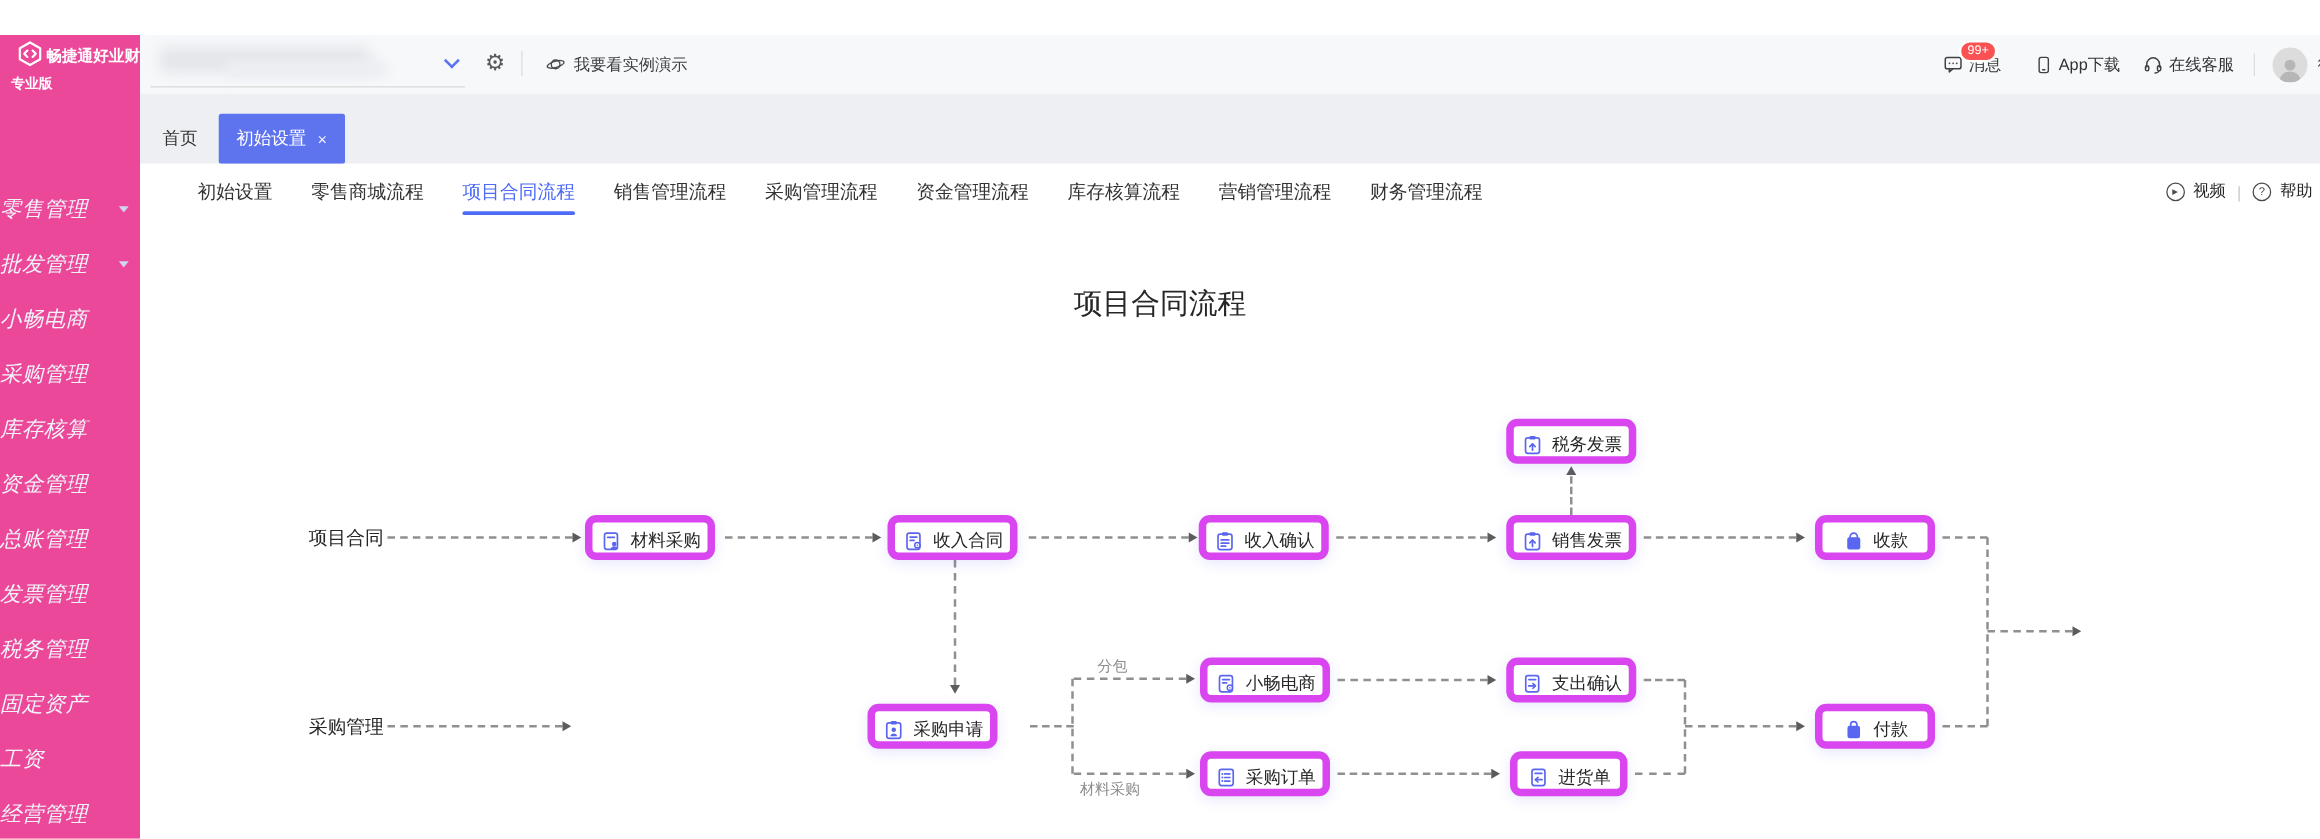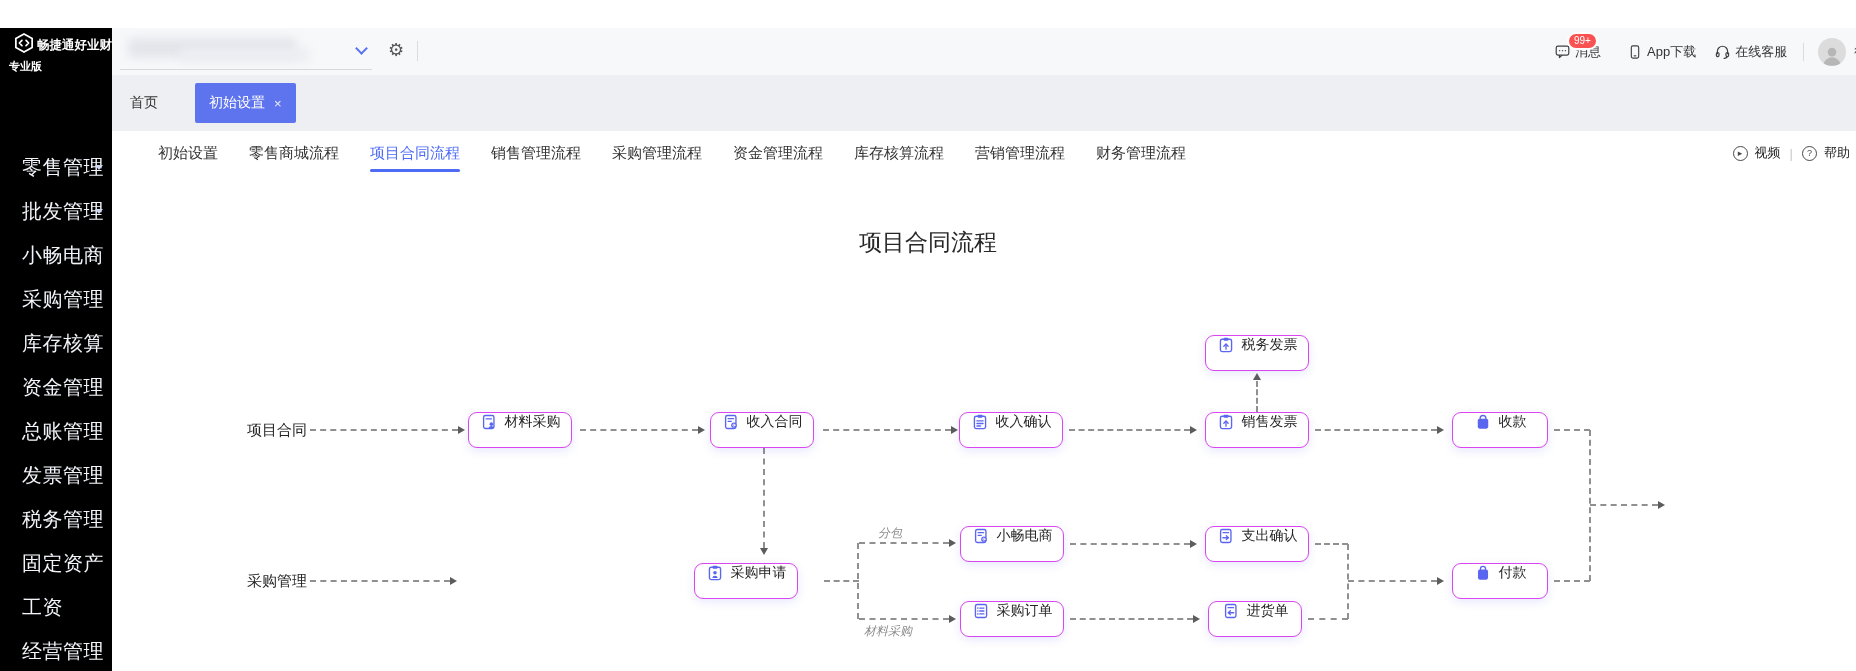--- a/index.html
+++ b/index.html
@@ -3,63 +3,63 @@
 <meta charset="utf-8">
 <style>
   * { box-sizing: border-box; }
   html,body { margin:0; padding:0; }
   body {
     width:1856px; height:671px; position:relative; overflow:hidden;
     background:#fff; font-family:"Liberation Sans","DejaVu Sans",sans-serif;
     -webkit-font-smoothing:antialiased; color:#262626;
   }
   
-  .sidebar { position:absolute; left:0; top:28px; width:112px; bottom:0; background:#000000; overflow:hidden; }
+  .sidebar { position:absolute; left:0; top:28px; width:112px; bottom:0; background:#ec4899; overflow:hidden; }
   .logo-block { position:relative; height:50px; }
   .logo-mark { position:absolute; left:13px; top:4px; }
   .logo-name { position:absolute; left:37px; top:9px; font-size:12.5px; font-weight:bold; color:#fff; white-space:nowrap; }
   .edition { position:absolute; left:9px; top:31px; font-size:11px; font-weight:bold; color:#fff; }
   .menu { padding-top:67px; }
-  .menu-item { height:44px; display:flex; align-items:center; padding-left:22px; color:#f2f4fa; font-size:20px; letter-spacing:.5px; cursor:pointer; position:relative; white-space:nowrap; }
+  .menu-item { height:44px; display:flex; align-items:center; color:#f2f4fa; font-size:17px; letter-spacing:.5px; cursor:pointer; position:relative; white-space:nowrap;font-style:italic; }
   .menu-item .tri { position:absolute; right:9px; width:0; height:0; border-left:4.5px solid transparent; border-right:4.5px solid transparent; border-top:5.5px solid #cfd6ef; }
   
   .header { position:absolute; left:112px; top:28px; right:0; height:47px; background:#f7f8fa; }
   .co-select { position:absolute; left:8px; top:4px; width:252px; height:38px; border-bottom:1px solid #d9d9d9; cursor:pointer; }
   .blur1 { position:absolute; left:8px; top:6px; width:168px; height:20px; background:#e3e5ea; border-radius:4px; filter:blur(5px); }
   .blur2 { position:absolute; left:60px; top:16px; width:130px; height:14px; background:#eceef2; border-radius:4px; filter:blur(4px); }
   .chev { position:absolute; right:6px; top:12px; width:9px; height:9px; border-right:2px solid #5b74f2; border-bottom:2px solid #5b74f2; transform:rotate(45deg); }
   .gear { position:absolute; left:276px; top:11px; font-size:18px; color:#595959; cursor:pointer; line-height:22px; }
   .hdr-div { position:absolute; left:305px; top:13px; width:1px; height:20px; background:#dcdcdc; }
   .demo { position:absolute; left:324px; top:0; height:47px; display:flex; align-items:center; gap:6px; font-size:13px; color:#404040; cursor:pointer; }
   .hdr-right { position:absolute; left:1442px; top:0; height:47px; display:flex; align-items:center; white-space:nowrap; font-size:13px; color:#333; }
   .hgrp { display:flex; align-items:center; gap:4px; cursor:pointer; position:relative; }
   .badge { position:absolute; left:13px; top:-11px; background:#fa5252; color:#fff; font-size:10px; line-height:12px; padding:1px 5px; border-radius:9px; border:2px solid #fff; font-weight:normal; }
   .vdiv { width:1px; height:18px; background:#dcdcdc; margin:0 14px 0 16px; }
   .avatar { width:28px; height:28px; border-radius:50%; background:#dcdcdc; display:flex; align-items:flex-end; justify-content:center; overflow:hidden; margin-right:8px; cursor:pointer; }
   .uname { font-size:13px; color:#333; }
   
-  .tabstrip { position:absolute; left:112px; top:75px; right:0; height:56px; background:#edeff3; display:flex; align-items:center;gap:20px; }
+  .tabstrip { position:absolute; left:112px; top:75px; right:0; height:56px; background:#edeff3; display:flex; align-items:flex-end; }
   .tab { height:40px; display:flex; align-items:center; font-size:14px; cursor:pointer; }
   .tab.home { padding:0 17px; margin-left:1px; color:#333; }
   .tab.active { padding:0 14px; gap:9px; background:#5e73ee; color:#fff; border-radius:2px; }
   .tab .x { font-size:13px; line-height:13px; cursor:pointer; opacity:.9; }
   
   .content { position:absolute; left:112px; top:131px; right:0; bottom:0; background:#fff; }
   .subnav { position:absolute; left:0; top:0; right:0; height:44px; display:flex; align-items:center; padding-left:46px; gap:31px; font-size:15px; color:#333; }
   .sn-item { cursor:pointer; position:relative; height:44px; display:flex; align-items:center; white-space:nowrap; }
   .sn-item.on { color:#4d6bf5; }
   .sn-item.on::after { content:""; position:absolute; left:0; right:0; bottom:3px; height:3px; border-radius:2px; background:#4d6bf5; }
   .sn-right { position:absolute; right:6px; top:0; height:44px; display:flex; align-items:center; gap:7px; font-size:13px; color:#262626; }
   .circ-ic { width:15px; height:15px; border:1.3px solid #4a4a4a; border-radius:50%; display:inline-flex; align-items:center; justify-content:center; font-size:9px; color:#4a4a4a; }
   .sn-sep { color:#c9c9c9; margin:0 2px; }
   .flow-title { position:absolute; left:0; right:112px; top:96px; text-align:center; font-size:23px; color:#262626; }
   
-  .node { position:absolute; height:36px; background:#fff; border:1px solid #d946ef; border-radius:9px; box-shadow:0 3px 10px rgba(93,102,240,.15); display:flex; align-items:flex-start; justify-content:center; gap:7px; font-size:14px; color:#262626; cursor:pointer; white-space:nowrap; }
+  .node { position:absolute; height:36px; background:#fff; border:6px solid #d946ef; border-radius:9px; box-shadow:0 3px 10px rgba(93,102,240,.15); display:flex; align-items:flex-end; justify-content:center; gap:7px; font-size:14px; color:#262626; cursor:pointer; white-space:nowrap; }
   .lane-label { position:absolute; font-size:15px; color:#262626; white-space:nowrap; }
-  .edge-label { position:absolute; font-size:12px; color:#8c8c8c; white-space:nowrap;font-style:italic; }
+  .edge-label { position:absolute; font-size:12px; color:#8c8c8c; white-space:nowrap; }
   .ln-h { position:absolute; border-top:2px dashed #909090; }
   .ln-v { position:absolute; border-left:2px dashed #909090; }
   .ah-r { position:absolute; width:0; height:0; border-top:4px solid transparent; border-bottom:4px solid transparent; border-left:7px solid #5c5c5c; }
   .ah-u { position:absolute; width:0; height:0; border-left:4px solid transparent; border-right:4px solid transparent; border-bottom:7px solid #5c5c5c; }
   .ah-d { position:absolute; width:0; height:0; border-left:4px solid transparent; border-right:4px solid transparent; border-top:7px solid #5c5c5c; }
   svg { display:block; }
 </style>
 </head>
 <body>
 
@@ -119,20 +119,29 @@
 </div>
 
 <div class="header">
   <div class="co-select">
     <div class="blur1"></div>
     <div class="blur2"></div>
     <span class="chev"></span>
   </div>
   <span class="gear">⚙</span>
   <span class="hdr-div"></span>
+  <div class="demo">
+    <span>
+      <svg width="17" height="17" viewBox="0 0 20 20" fill="none" stroke="#4a4a4a" stroke-width="1.3">
+        <circle cx="10" cy="10" r="4.1"></circle>
+        <ellipse cx="10" cy="10" rx="8.2" ry="2.9" transform="rotate(-16 10 10)"></ellipse>
+      </svg>
+    </span>
+    <span>我要看实例演示</span>
+  </div>
   <div class="hdr-right">
     <div class="hgrp" style="margin-right:26px;">
       <span>
         <svg width="17" height="17" viewBox="0 0 20 20" fill="none" stroke="#404040" stroke-width="1.4" stroke-linejoin="round">
           <rect x="2.6" y="3.6" width="14.8" height="10.6" rx="2"></rect>
           <path d="M6.4 14.2v3l3.3-3"></path>
           <circle cx="6.6" cy="9" r="0.8" fill="#404040" stroke="none"></circle>
             <circle cx="10" cy="9" r="0.8" fill="#404040" stroke="none"></circle>
             <circle cx="13.4" cy="9" r="0.8" fill="#404040" stroke="none"></circle>
         </svg>

